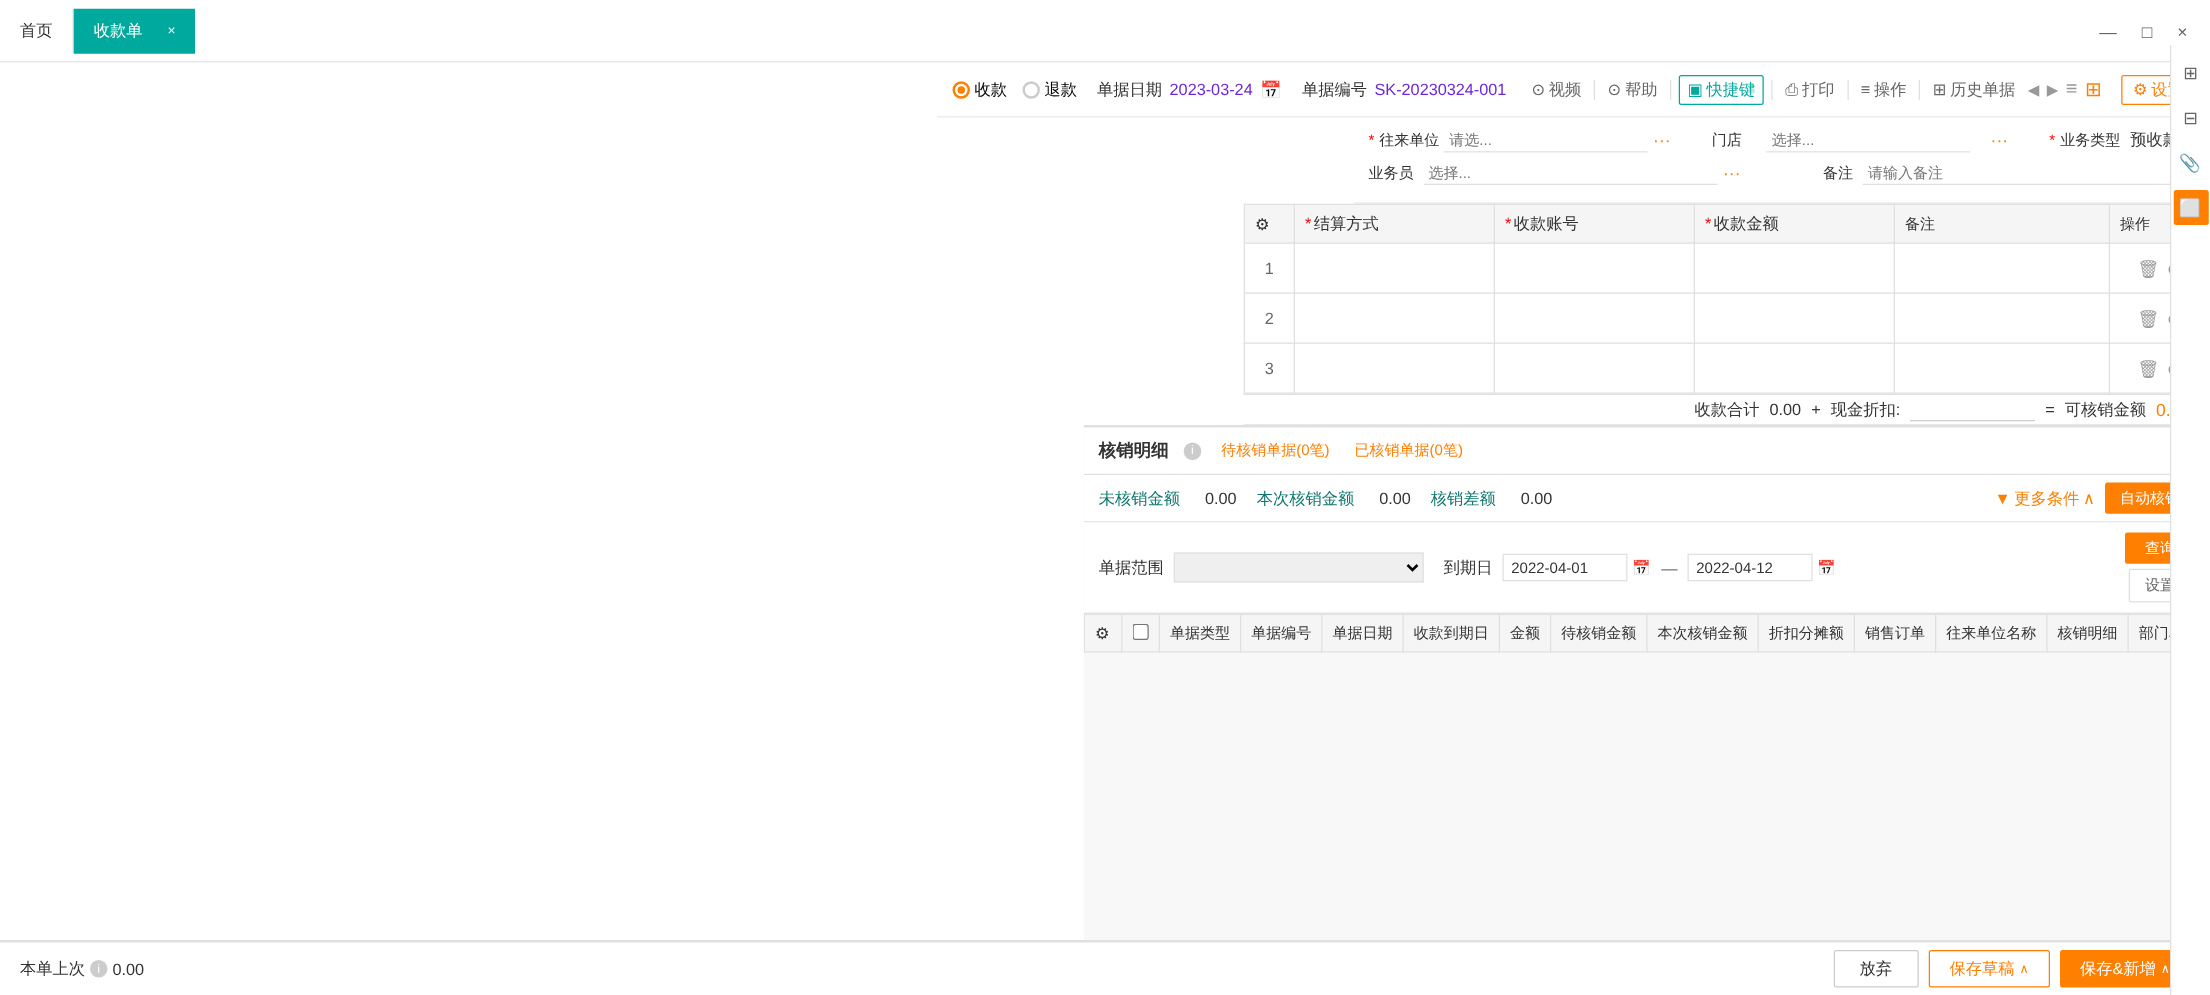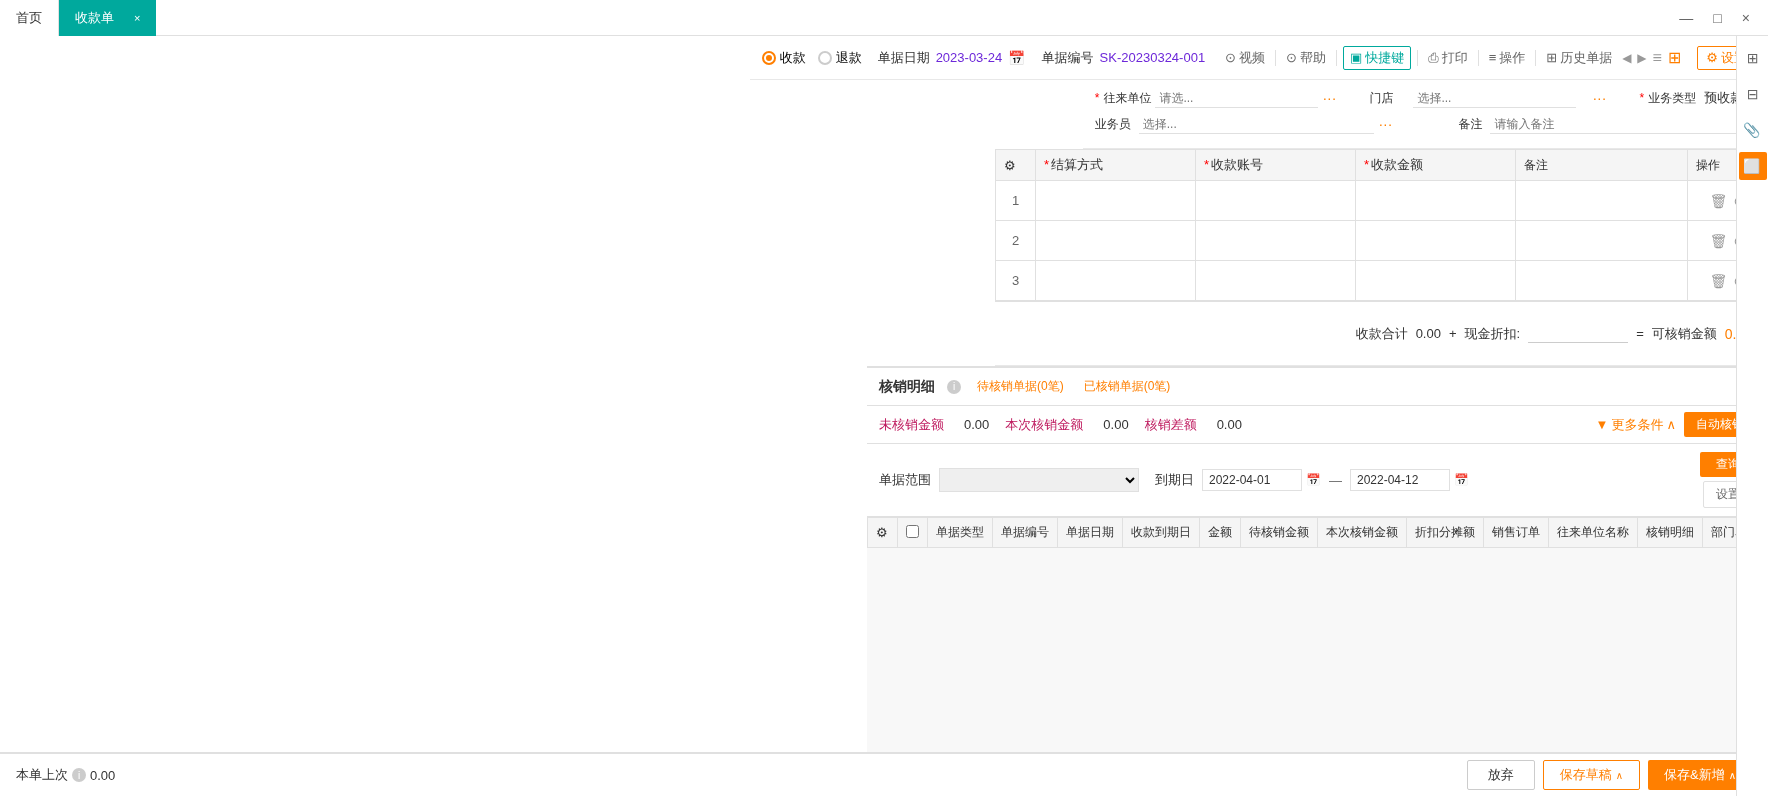--- a/index.html
+++ b/index.html
@@ -1,21 +1,21 @@
 <!DOCTYPE html>
 <html><head>
   <meta charset="utf-8">
   <style>
     * { box-sizing: border-box; margin: 0; padding: 0; font-family: 'Microsoft YaHei', Arial, sans-serif; font-size: 13px; }
     body { background: #f0f2f5; width: 1768px; height: 796px; overflow: hidden; }
 
     
     .tab-bar {
       display: flex; align-items: center;
-      background: #fff; height: 36px;
+      background: #fff; height: 50px;
       border-bottom: 1px solid #e0e0e0;
       justify-content: center;
     }
     .tab-home {
       background: #fff; color: #333; padding: 0 16px; height: 36px;
       display: flex; align-items: center; cursor: pointer; border-right: 1px solid #e0e0e0;
     }
     .tab-active {
       background: #00a99d; color: #fff; padding: 0 16px; height: 36px;
       display: flex; align-items: center; cursor: pointer; gap: 16px;
@@ -111,21 +111,21 @@
     .col-actions { width: 80px; }
     .row-action-btns { display: flex; align-items: center; justify-content: center; gap: 6px; padding: 0 8px; }
     .action-icon { color: #999; cursor: pointer; font-size: 14px; }
     .col-settle { width: 160px; }
     .col-account { width: 160px; }
     .col-amount { width: 160px; }
 
     
     .summary-row {
       display: flex; align-items: center; justify-content: flex-end;
-      padding: 22px 16px; background: #fff; border-top: 1px solid #e0e0e0;
+      padding: 2px 16px; background: #fff; border-top: 1px solid #e0e0e0;
       font-size: 12px; color: #333; gap: 8px;
     }
     .summary-highlight { color: #ff7f00; font-size: 14px; }
     .summary-input {
       border: none; border-bottom: 1px solid #ccc; width: 100px;
       outline: none; font-size: 12px; padding: 2px 4px;
     }
 
     
     .hex-section {
@@ -146,21 +146,21 @@
     .hex-tab {
       color: #ff7f00; cursor: pointer; font-size: 12px;
       padding: 2px 4px;
     }
 
     .hex-stats {
       display: flex; align-items: center; gap: 16px;
       padding: 6px 12px; background: #fff; border-bottom: 1px solid #e0e0e0;
       font-size: 12px;
     }
-    .hex-stat-label { color: #be185d; }
+    .hex-stat-label { color: #0f766e; }
     .hex-stat-value { color: #333; margin-left: 4px; }
     .hex-filter-btn {
       color: #ff7f00; cursor: pointer; font-size: 12px;
       display: flex; align-items: center; gap: 3px;
     }
     .auto-write-off-btn {
       background: #ff7f00; color: #fff; border: none;
       padding: 4px 12px; border-radius: 2px; cursor: pointer; font-size: 12px;
     }
 

